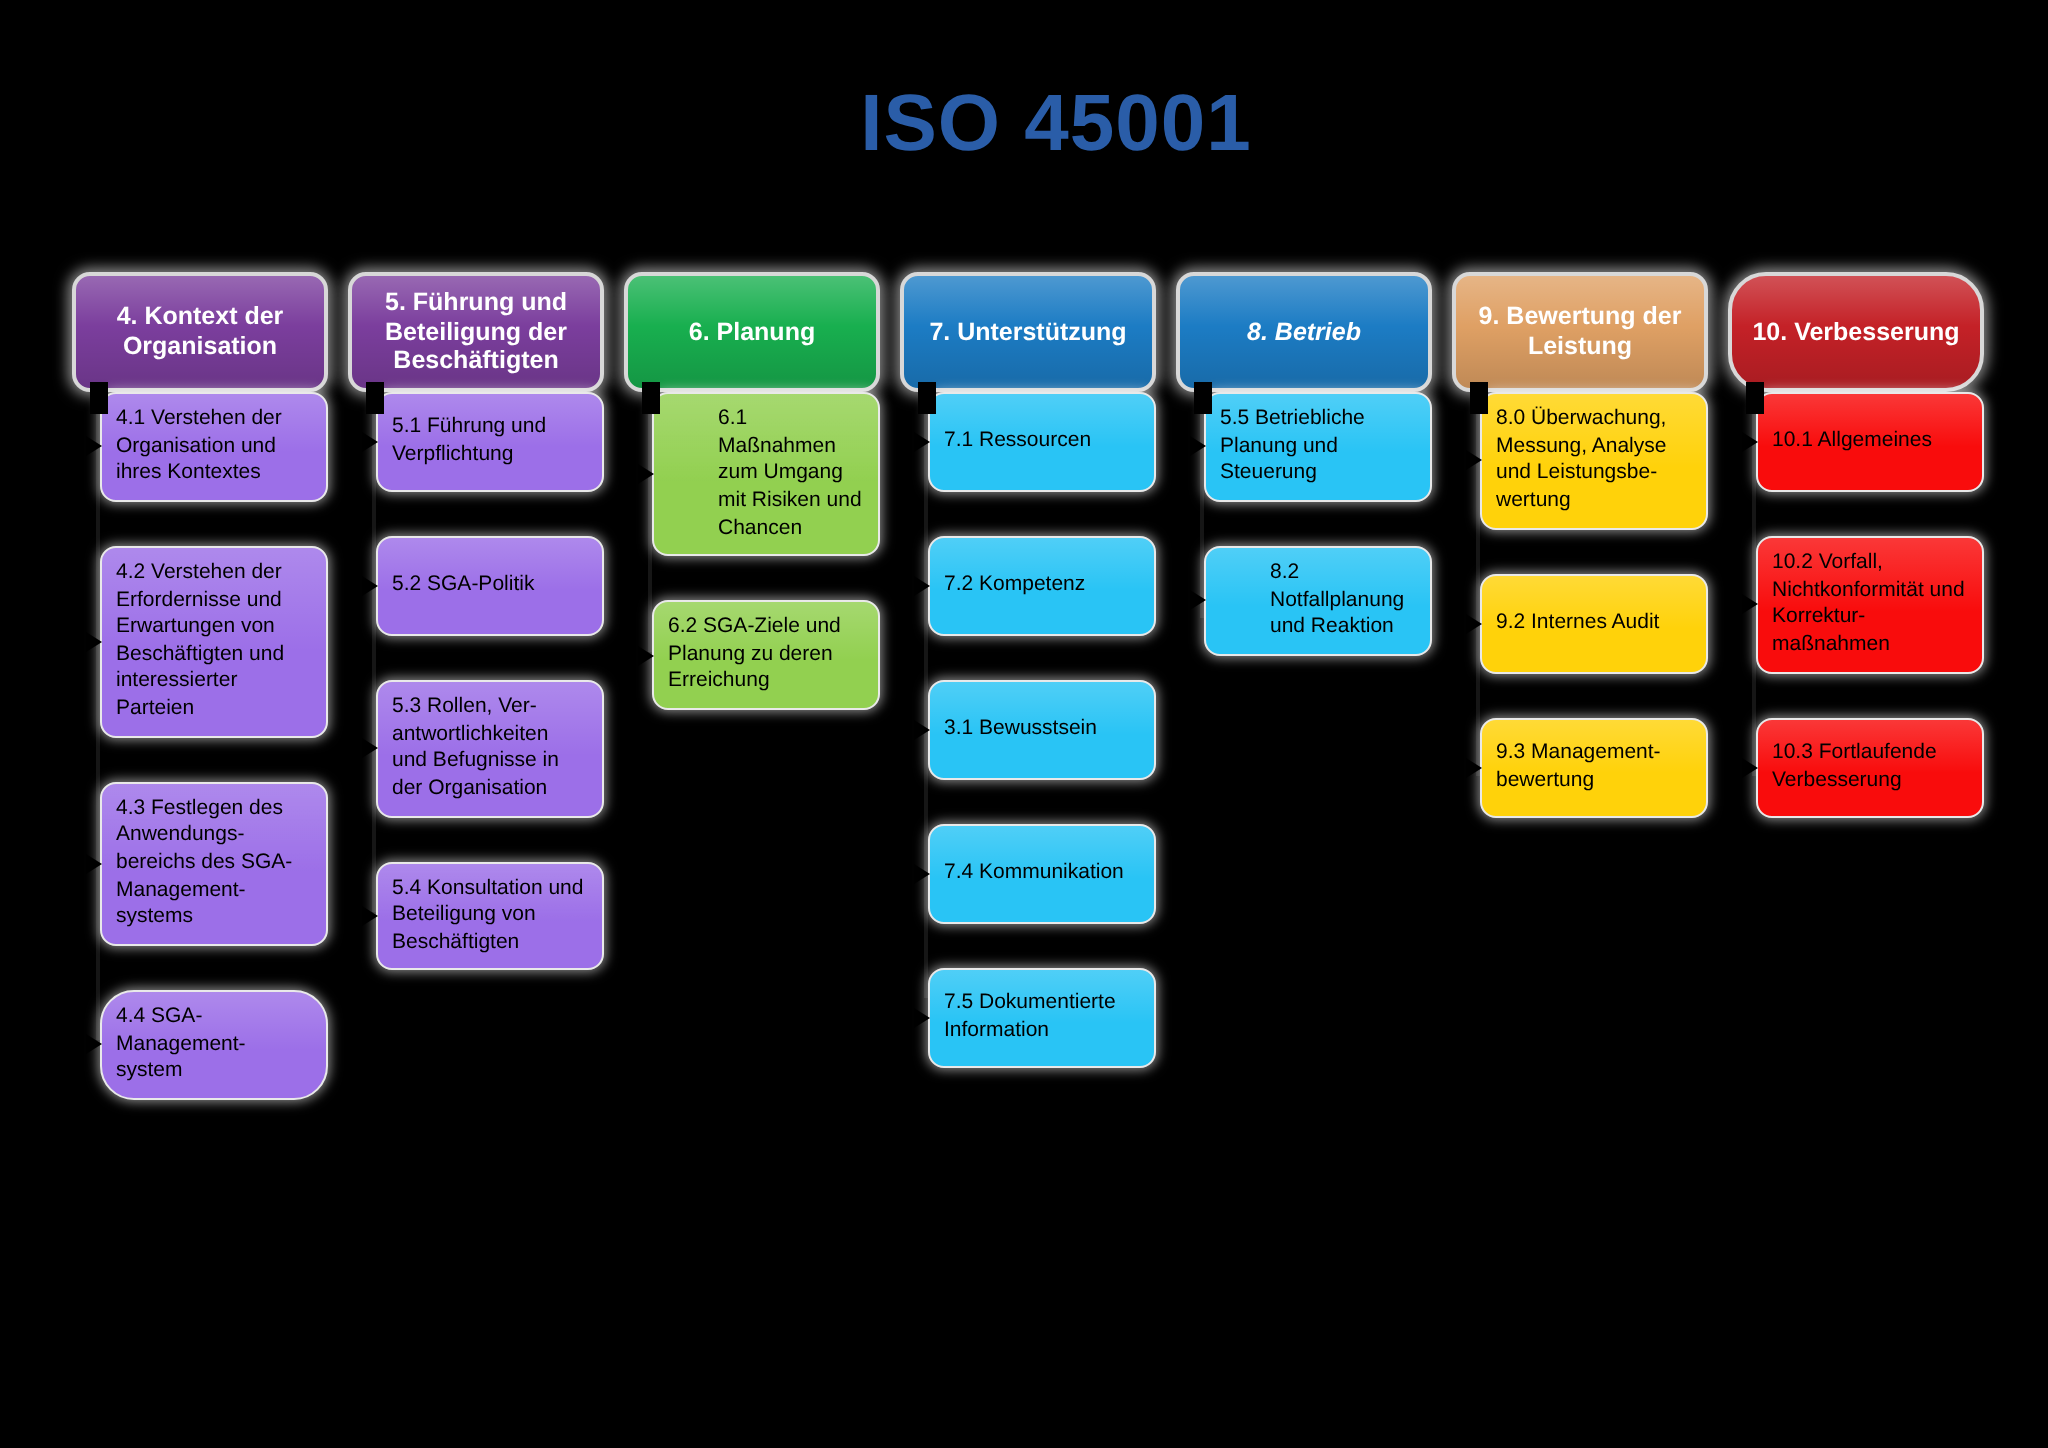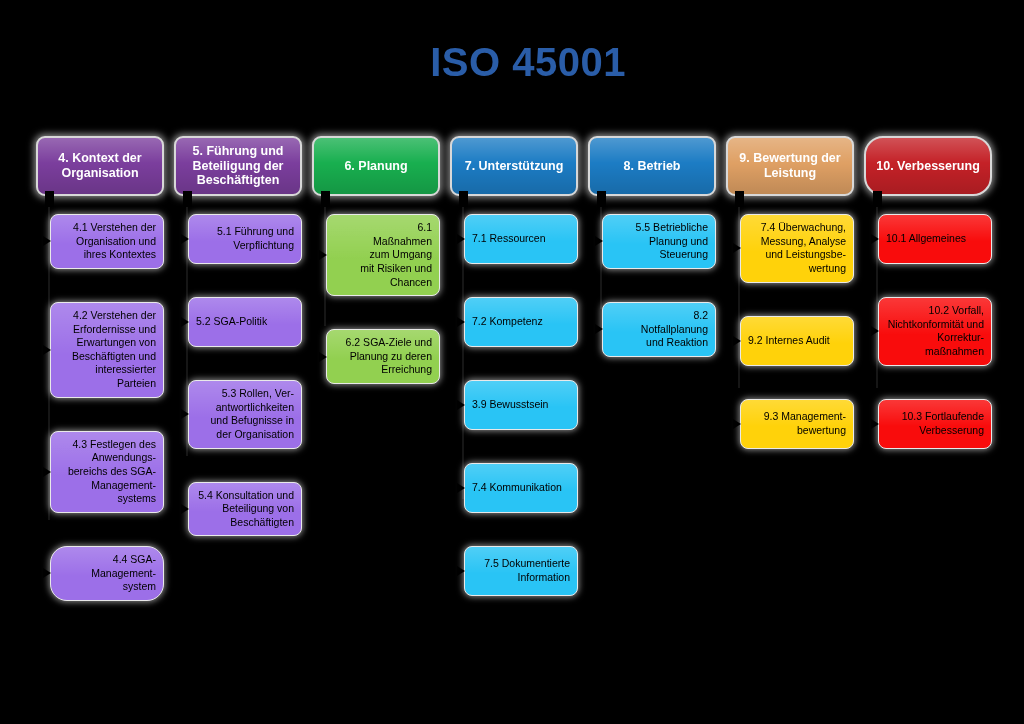--- a/index.html
+++ b/index.html
@@ -27,22 +27,22 @@
   }
   .stub {
     position:absolute; left:9px; top:55px; width:9px; height:16px;
     background:#000; z-index:2;
   }
   .vline {
     position:absolute; left:12px; top:60px; width:2px;
     background:#161616; z-index:0;
   }
   .items {
-    margin-left:14px; margin-top:18px;
-    display:flex; flex-direction:column; gap:33px; position:relative; z-index:1;text-align:right;
+    margin-left:14px; 
+    display:flex; flex-direction:column; gap:22px; position:relative; z-index:1;
   }
   .item {
     position:relative; min-height:50px; box-sizing:border-box;
     border-radius:8px; border:1.5px solid #e9e9e9;
     box-shadow:0 0 6px 1px rgba(255,255,255,0.55);
     background-image:linear-gradient(180deg, rgba(255,255,255,0.18), rgba(255,255,255,0) 55%);
     color:#000; font-size:10.5px; line-height:1.3; font-weight:400;
     display:flex; align-items:center; padding:6px 7px;
   }
   .arrow {
@@ -128,55 +128,55 @@
           <div class="item" style="background-color: rgb(41, 196, 245);">
             <span class="arrow"></span>
             <span class="item-text">7.1 Ressourcen</span>
           </div>
           <div class="item" style="background-color: rgb(41, 196, 245);">
             <span class="arrow"></span>
             <span class="item-text">7.2 Kompetenz</span>
           </div>
           <div class="item" style="background-color: rgb(41, 196, 245);">
             <span class="arrow"></span>
-            <span class="item-text">3.9 Bewusstsein</span>
+            <span class="item-text">3.1 Bewusstsein</span>
           </div>
           <div class="item" style="background-color: rgb(41, 196, 245);">
             <span class="arrow"></span>
             <span class="item-text">7.4 Kommunikation</span>
           </div>
           <div class="item" style="background-color: rgb(41, 196, 245);">
             <span class="arrow"></span>
             <span class="item-text">7.5 Dokumentierte Information</span>
           </div>
         </div>
   </div>
       <div class="column">
     <div class="vline" style="height: 113px;"></div>
-    <div class="header" style="background-color: rgb(28, 124, 196);">8. Betrieb</div>
+    <div class="header" style="background-color: rgb(28, 124, 196); font-style: italic;">8. Betrieb</div>
     <div class="stub"></div>
     <div class="items">
           <div class="item" style="background-color: rgb(41, 196, 245);">
             <span class="arrow"></span>
             <span class="item-text">5.5 Betriebliche Planung und Steuerung</span>
           </div>
           <div class="item" style="background-color: rgb(41, 196, 245); padding-left: 32px;">
             <span class="arrow"></span>
             <span class="item-text">8.2 Notfallplanung und Reaktion</span>
           </div>
         </div>
   </div>
       <div class="column">
     <div class="vline" style="height: 192px;"></div>
     <div class="header" style="background-color: rgb(223, 160, 100);">9. Bewertung der Leistung</div>
     <div class="stub"></div>
     <div class="items">
           <div class="item" style="background-color: rgb(255, 210, 10);">
             <span class="arrow"></span>
-            <span class="item-text">7.4 Überwachung, Messung, Analyse und Leistungsbe-wertung</span>
+            <span class="item-text">8.0 Überwachung, Messung, Analyse und Leistungsbe-wertung</span>
           </div>
           <div class="item" style="background-color: rgb(255, 210, 10);">
             <span class="arrow"></span>
             <span class="item-text">9.2 Internes Audit</span>
           </div>
           <div class="item" style="background-color: rgb(255, 210, 10);">
             <span class="arrow"></span>
             <span class="item-text">9.3 Management-bewertung</span>
           </div>
         </div>

